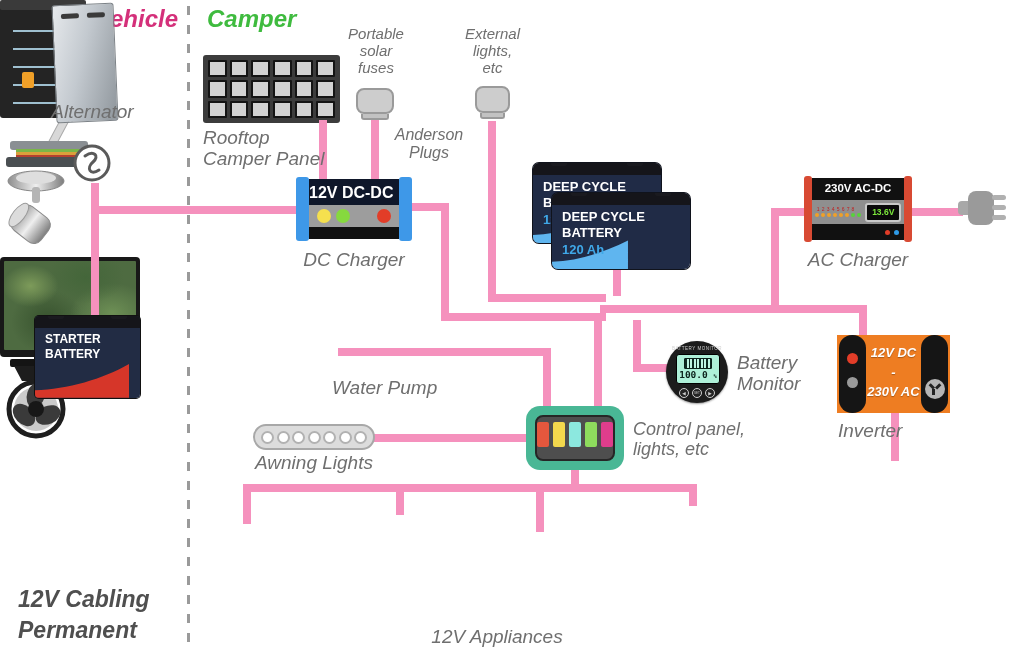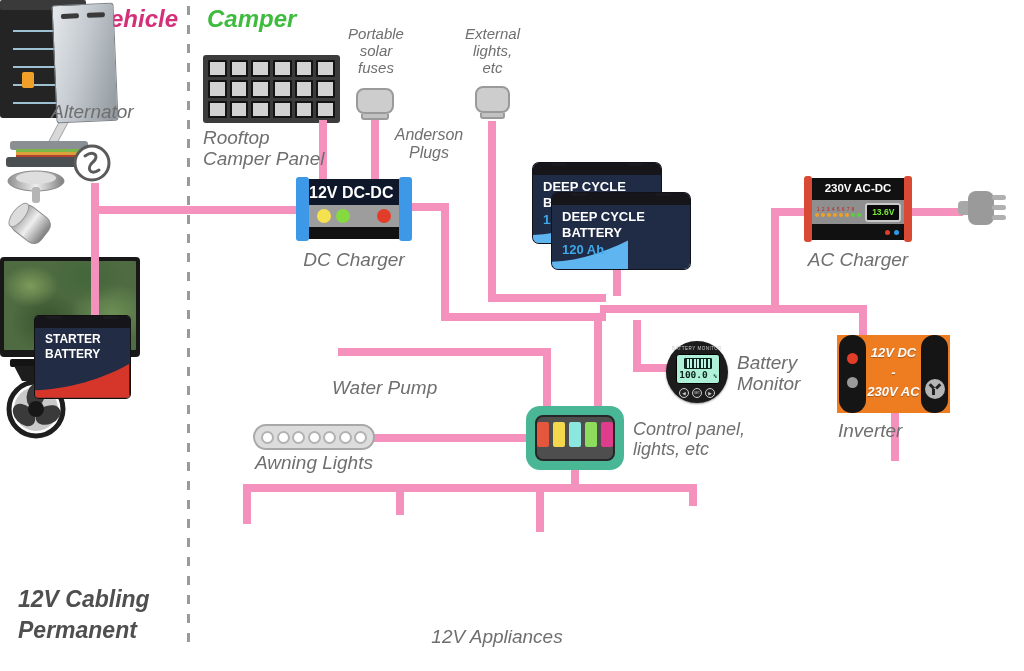--- a/index.html
+++ b/index.html
@@ -38,21 +38,21 @@
   .battery{position:absolute;border-radius:6px;overflow:hidden;box-shadow:0 0 0 1px #10131c;}
   .batt-body{position:absolute;inset:0;background:#202B46;}
   .batt-cap{position:absolute;left:0;right:0;top:0;height:12px;background:#15151a;}
   .term{position:absolute;top:-5px;width:16px;height:8px;background:#1a1a1f;border-radius:2px;}
   .batt-swoosh{position:absolute;left:0;right:0;bottom:0;height:40%;}
   .batt-text{position:absolute;left:10px;top:16px;color:#fff;font-weight:bold;font-size:13px;line-height:1.25;z-index:2;}
   .batt-cap-txt{color:#3FA8E8;}
   #battery-back{left:533px;top:163px;width:128px;height:80px;z-index:2;}
   #battery-front{left:552px;top:193px;width:138px;height:76px;z-index:3;}
   
-  #starter{left:35px;top:316px;width:95px;height:82px;z-index:2;border-radius:4px;overflow:hidden;box-shadow:0 0 0 1px #111;position:absolute;}
+  #starter{left:35px;top:316px;width:105px;height:82px;z-index:2;border-radius:4px;overflow:hidden;box-shadow:0 0 0 1px #111;position:absolute;}
   
   #ac-charger{left:804px;top:176px;width:108px;height:66px;display:flex;z-index:2;}
   .tab-red{width:13px;height:100%;background:#D84A33;border-radius:3px;}
   #ac-body{flex:1;display:flex;flex-direction:column;margin:2px 0;background:#111;}
   #ac-top{color:#fff;font-weight:bold;font-size:11.5px;text-align:center;padding-top:4px;height:18px;}
   #ac-mid{background:#8f8f8f;height:24px;display:flex;align-items:center;padding:0 3px;}
   #ac-leds{display:flex;flex-direction:column;gap:1px;}
   #ac-nums{font-size:5px;color:#c02020;letter-spacing:2.2px;line-height:5px;margin-left:2px;}
   #ac-dotrow{display:flex;gap:1.5px;}
   .dot{width:4.5px;height:4.5px;border-radius:50%;}

